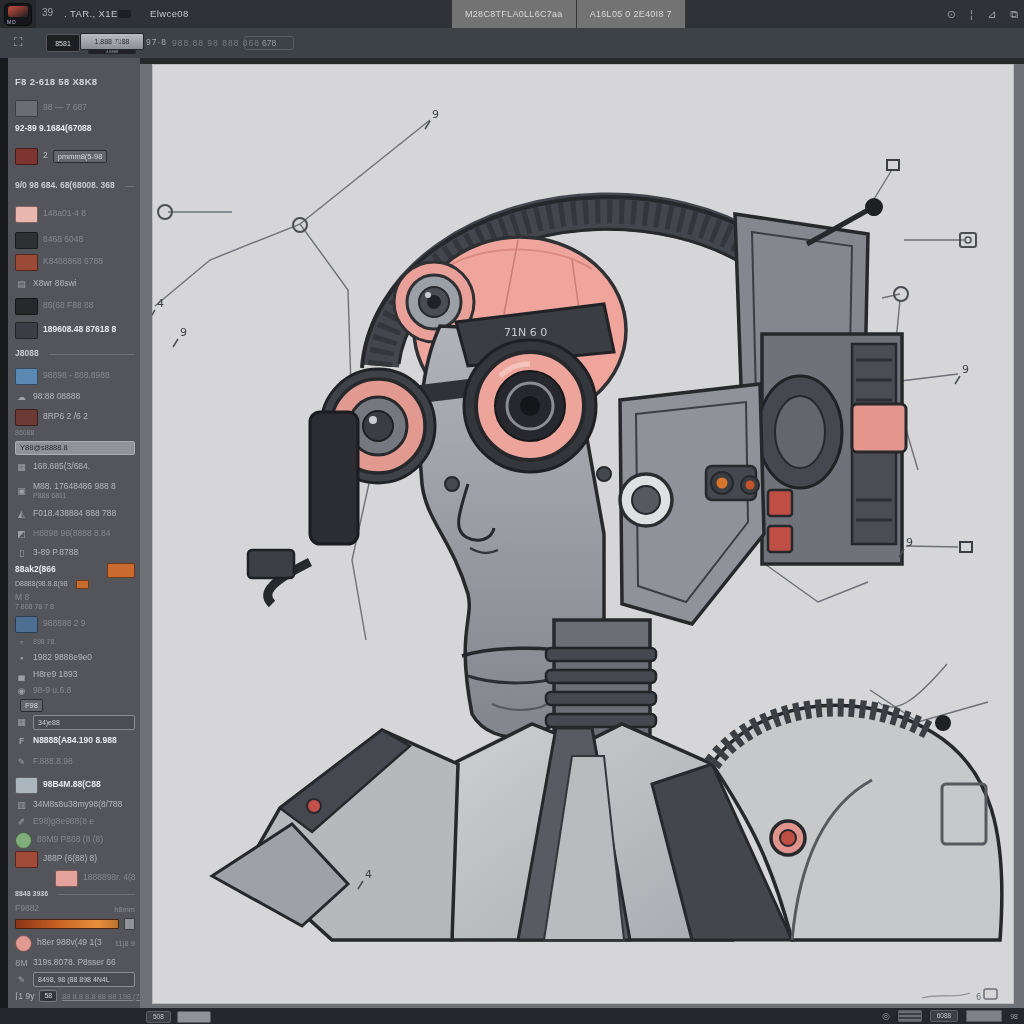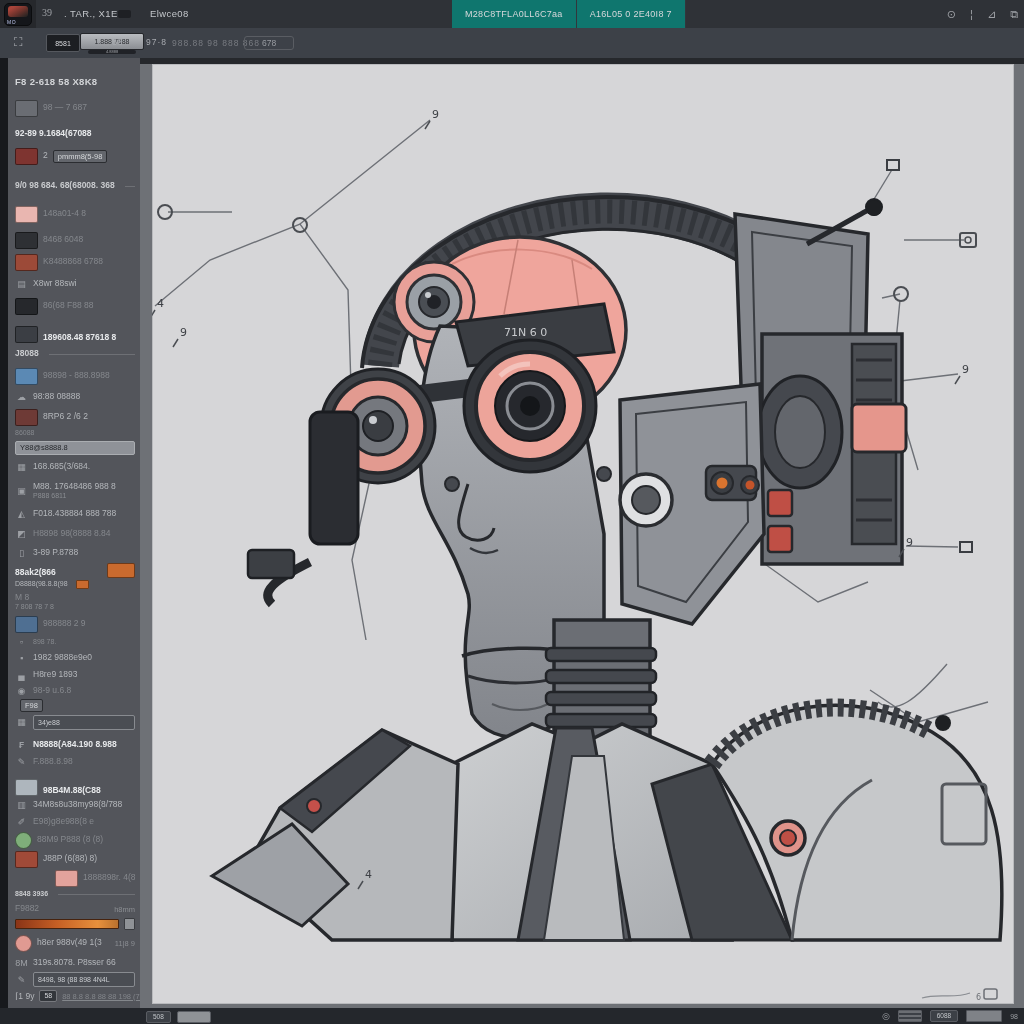--- a/index.html
+++ b/index.html
@@ -6,25 +6,25 @@
   #app{position:relative;width:1024px;height:1024px;overflow:hidden;
        font-family:"Liberation Sans","DejaVu Sans",sans-serif;
        background:#6e7176;-webkit-font-smoothing:antialiased;}
   
   #menubar{position:absolute;left:0;top:0;width:1024px;height:28px;background:#2f3237;z-index:5;}
   #logo-tile{position:absolute;left:0;top:0;width:36px;height:28px;background:#26282c;display:flex;align-items:center;justify-content:center;}
   #logo{width:26px;height:21px;border-radius:5px;background:#14161a;position:relative;overflow:hidden;border:1px solid #0b0c0e;}
   #logo .art{position:absolute;left:3px;top:2px;right:3px;height:11px;border-radius:3px;
       background:linear-gradient(150deg,#a8443a 20%,#6e332c 55%,#2c2523 90%);}
   #logo .badge{position:absolute;left:2px;bottom:0;font-size:5px;color:#b9c2e8;letter-spacing:.5px;}
-  .menu-glyph{position:absolute;top:7px;font-size:10px;color:#9ea1a6;font-family:Liberation Serif, serif;}
+  .menu-glyph{position:absolute;top:7px;font-size:10px;color:#9ea1a6;}
   .menu-item{position:absolute;top:8px;font-size:9.5px;color:#c3c6ca;letter-spacing:.4px;white-space:nowrap;}
   #menu-dot{position:absolute;left:118px;top:10px;width:13px;height:8px;border-radius:2px;background:#1e2024;}
   #doc-tabs{position:absolute;left:452px;top:0;height:28px;display:flex;}
-  .doc-tab{height:28px;display:flex;align-items:center;padding:0 13px;background:#0f766e;color:#d6d8db;
+  .doc-tab{height:28px;display:flex;align-items:center;padding:0 13px;background:#737373;color:#d6d8db;
       font-size:9px;letter-spacing:.3px;border-right:1px solid #33363c;white-space:nowrap;}
   #menubar-icons{position:absolute;right:6px;top:0;height:28px;display:flex;align-items:center;gap:14px;}
   #menubar-icons span{color:#9ea1a6;font-size:11px;line-height:1;}
   
   #toolbar{position:absolute;left:0;top:28px;width:1024px;height:30px;background:#3d4148;border-bottom:2px solid #26282c;}
   #tool-glyph{position:absolute;left:14px;top:7px;font-size:12px;color:#aeb1b6;}
   #tb-field{position:absolute;left:46px;top:6px;width:32px;height:16px;background:#1c1e22;border:1px solid #55585e;border-radius:2px;
       color:#d8dadd;font-size:7px;display:flex;align-items:center;justify-content:center;}
   #tb-brush{position:absolute;left:80px;top:5px;width:62px;height:15px;background:linear-gradient(180deg,#b9bcc0,#8b8e93);
       border:1px solid #24262a;border-radius:2px;color:#2a2c30;font-size:7px;display:flex;align-items:center;justify-content:center;}
@@ -41,21 +41,21 @@
       font-size:8.5px;color:#b4b7bb;white-space:nowrap;}
   .sr .ic{width:13px;text-align:center;font-size:9px;color:#9da0a5;flex:none;}
   .sr .th{width:21px;height:15px;border-radius:2px;border:1px solid rgba(0,0,0,.45);flex:none;}
   .sr .th.round{width:15px;height:15px;border-radius:50%;}
   .sr .txts{display:flex;flex-direction:column;justify-content:center;overflow:hidden;line-height:1.15;}
   .sr .sub{font-size:7px;color:#8a8d92;}
   .sr .rt{margin-left:auto;font-size:7.5px;color:#8b8e93;flex:none;}
   .sr .rth{margin-left:auto;width:26px;height:13px;border-radius:2px;border:1px solid rgba(0,0,0,.45);flex:none;}
   .sr .boxlb{background:#63666c;border:1px solid #2b2d31;border-radius:2px;padding:0 4px;color:#d5d7da;font-size:7.5px;line-height:11px;}
   .sr .badge{width:11px;height:7px;background:#c96a2e;border-radius:1px;border:1px solid #713c16;flex:none;margin-left:3px;}
-  .sr.b{color:#e7e9eb;font-weight:bold;align-items:flex-end;}
+  .sr.b{color:#e7e9eb;font-weight:bold;}
   .sr.d{color:#85888d;}
   .sr.hdr{font-size:9.5px;font-weight:bold;color:#d3d5d8;padding-top:9px;letter-spacing:.3px;}
   .sr.sec{color:#c9cbce;font-weight:bold;font-size:8.5px;}
   .sr.sec::after{content:"";flex:1;height:1px;background:rgba(255,255,255,.16);margin-left:5px;}
   .sr.inp .field{flex:1;height:12px;background:#8f9298;border:1px solid #aaadb1;border-radius:2px;color:#26282c;
       font-size:7.5px;line-height:12px;padding:0 4px;overflow:hidden;}
   .sr.inp2 .field{flex:1;height:13px;background:#4a4d53;border:1px solid #888b90;border-radius:2px;color:#c9ccd0;
       font-size:7px;line-height:13px;padding:0 4px;overflow:hidden;}
   .sr.bar .grad{flex:1;height:8px;border-radius:1px;background:linear-gradient(90deg,#8a3417,#c65f24 40%,#e8903c 80%,#b9712e);
       border:1px solid #46230e;}

